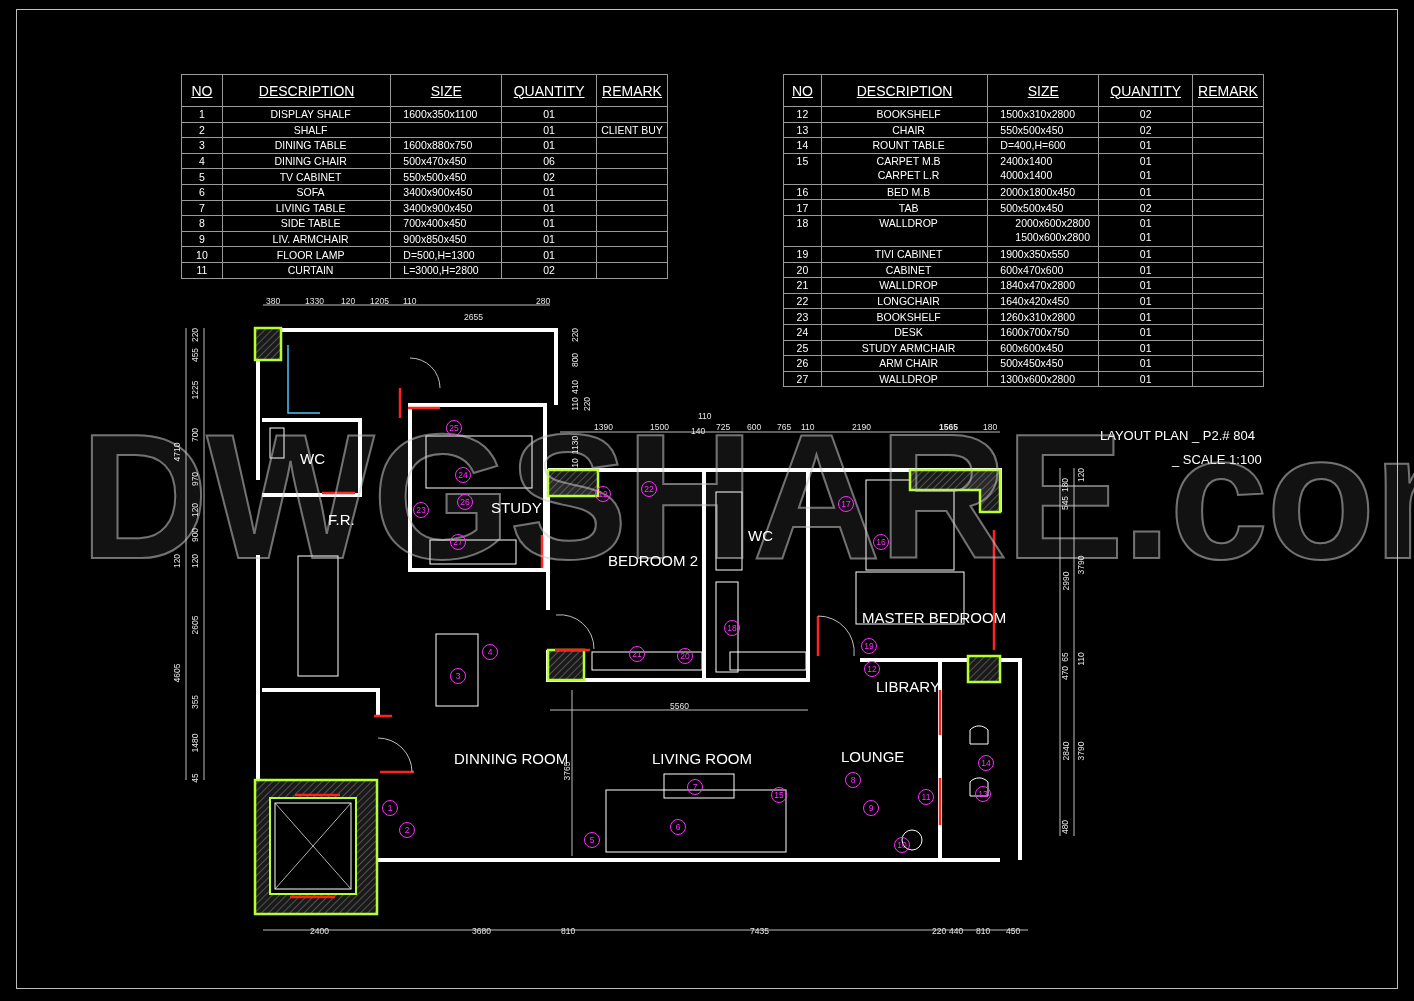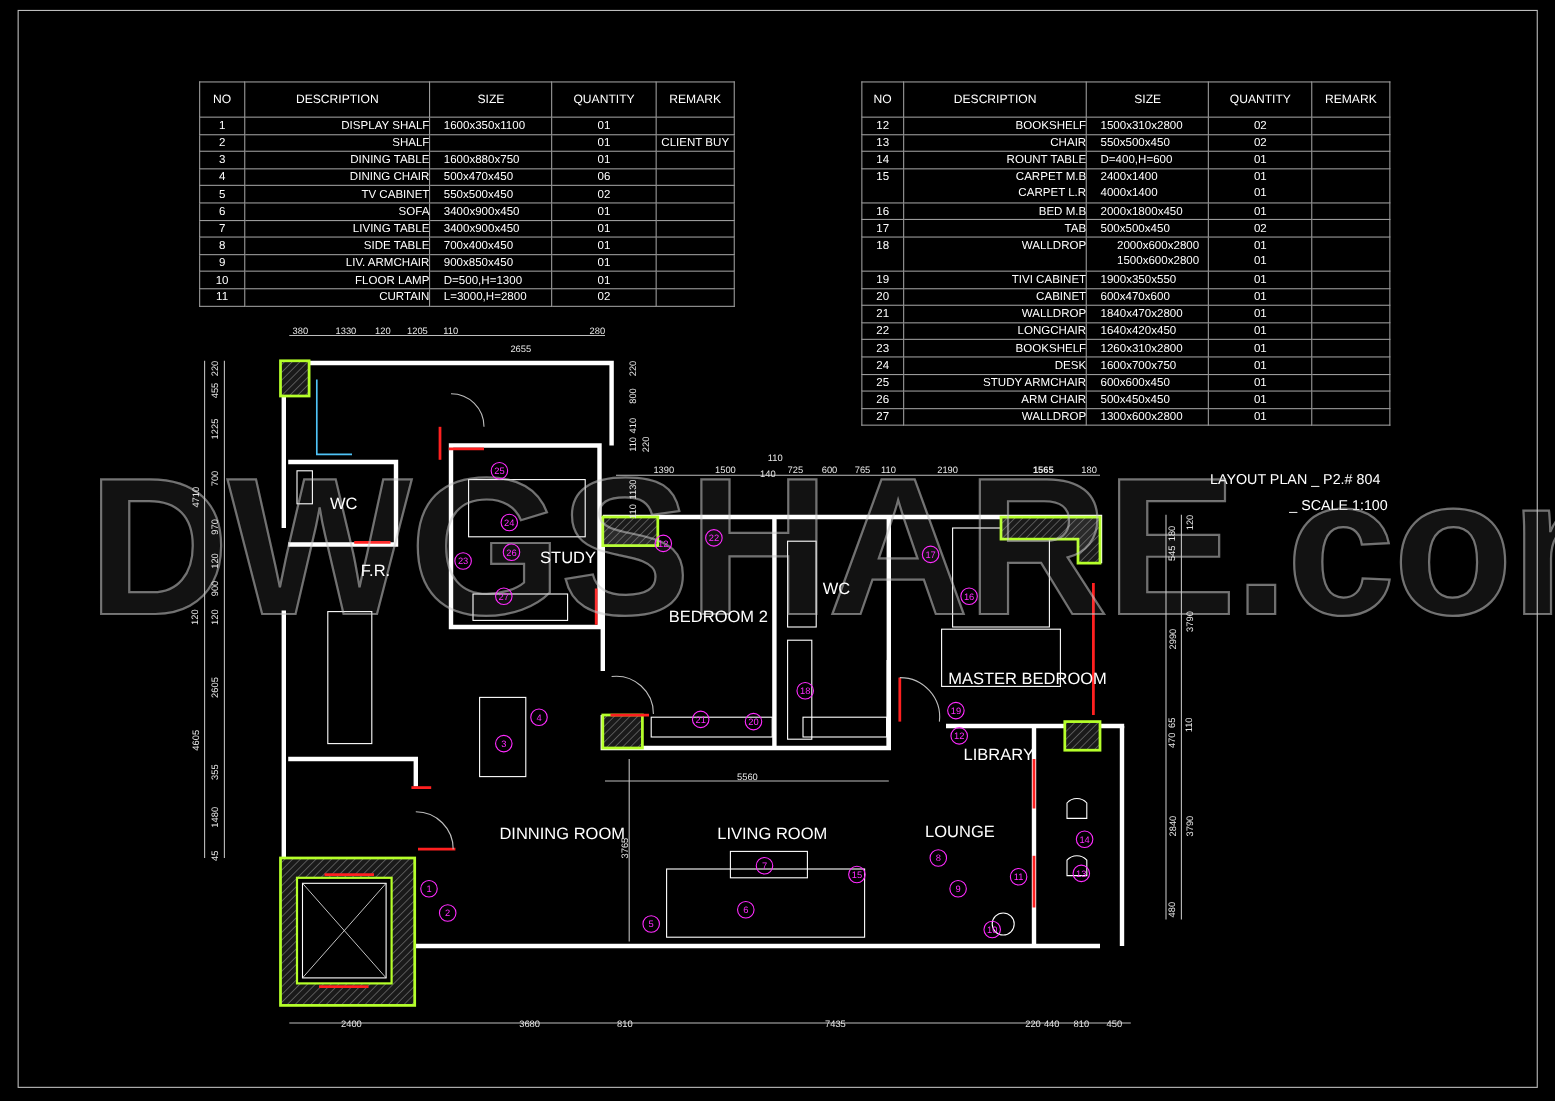--- a/index.html
+++ b/index.html
@@ -1,22 +1,22 @@
 <!DOCTYPE html>
 <html><head>
 <meta charset="utf-8">
 <style>
   html,body{margin:0;padding:0;background:#000;}
   body{width:1414px;height:1001px;position:relative;overflow:hidden;font-family:"Liberation Sans",sans-serif;color:#fff;}
   .frame{position:absolute;left:16px;top:9px;width:1382px;height:980px;border:1px solid #bdbdbd;box-sizing:border-box;}
   table.sched{position:absolute;border-collapse:collapse;color:#fff;font-size:10.5px;}
   table.sched th,table.sched td{border:1px solid #9a9a9a;padding:0;text-align:center;white-space:nowrap;}
-  table.sched th{font-weight:normal;font-size:11px;height:31px;}
+  table.sched th{font-weight:normal;font-size:14px;height:31px;text-decoration:underline;}
   table.sched td{height:14.6px;line-height:14px;}
-  table.sched td.desc{text-align:right;padding-left:8px;}
+  table.sched td.desc{text-align:center;padding-left:8px;}
   table.sched td.size{text-align:left;padding-left:12px;}
   table.sched td.multi{vertical-align:top;}
   .title-block{position:absolute;left:1100px;top:424px;font-size:13px;line-height:24px;color:#fff;}
   .title-block div:nth-child(2){padding-left:72px;}
   .watermark{position:absolute;left:80px;top:408px;font-family:"Liberation Sans",sans-serif;font-weight:bold;font-size:178px;letter-spacing:-2px;color:rgba(255,255,255,0.07);-webkit-text-stroke:2px rgba(200,200,200,0.55);white-space:nowrap;line-height:1;pointer-events:none;}
   svg.plan{position:absolute;left:0;top:0;}
   .room-label{position:absolute;font-size:15px;color:#fff;white-space:nowrap;}
   .tag{position:absolute;width:14px;height:14px;border:1.5px solid #ff2bff;border-radius:50%;color:#ff2bff;font-size:8.5px;line-height:14px;text-align:center;box-sizing:content-box;}
   .dim{position:absolute;font-size:8.5px;color:#e6e6e6;white-space:nowrap;font-family:"Liberation Sans Narrow","Liberation Sans",sans-serif;}
   .dimv{position:absolute;font-size:8.5px;color:#e6e6e6;white-space:nowrap;transform:rotate(-90deg);transform-origin:center;}

